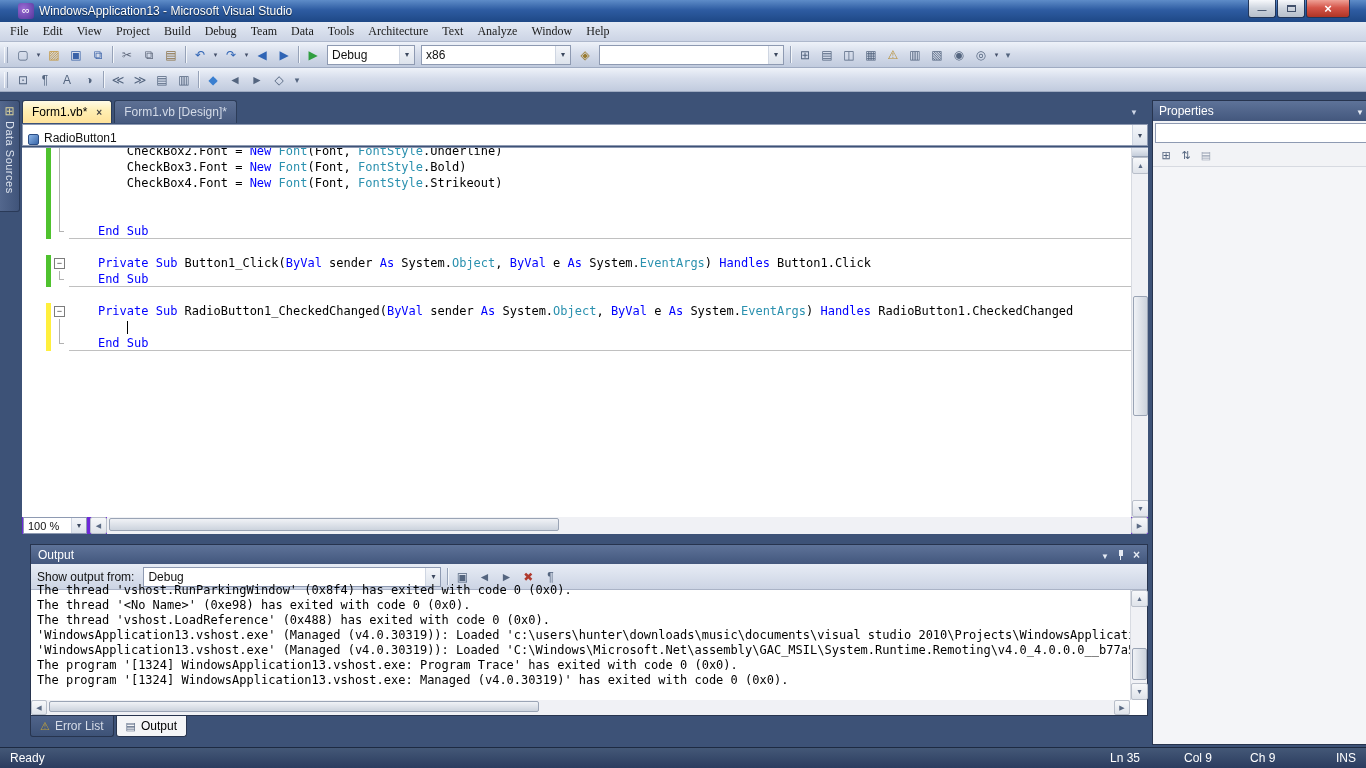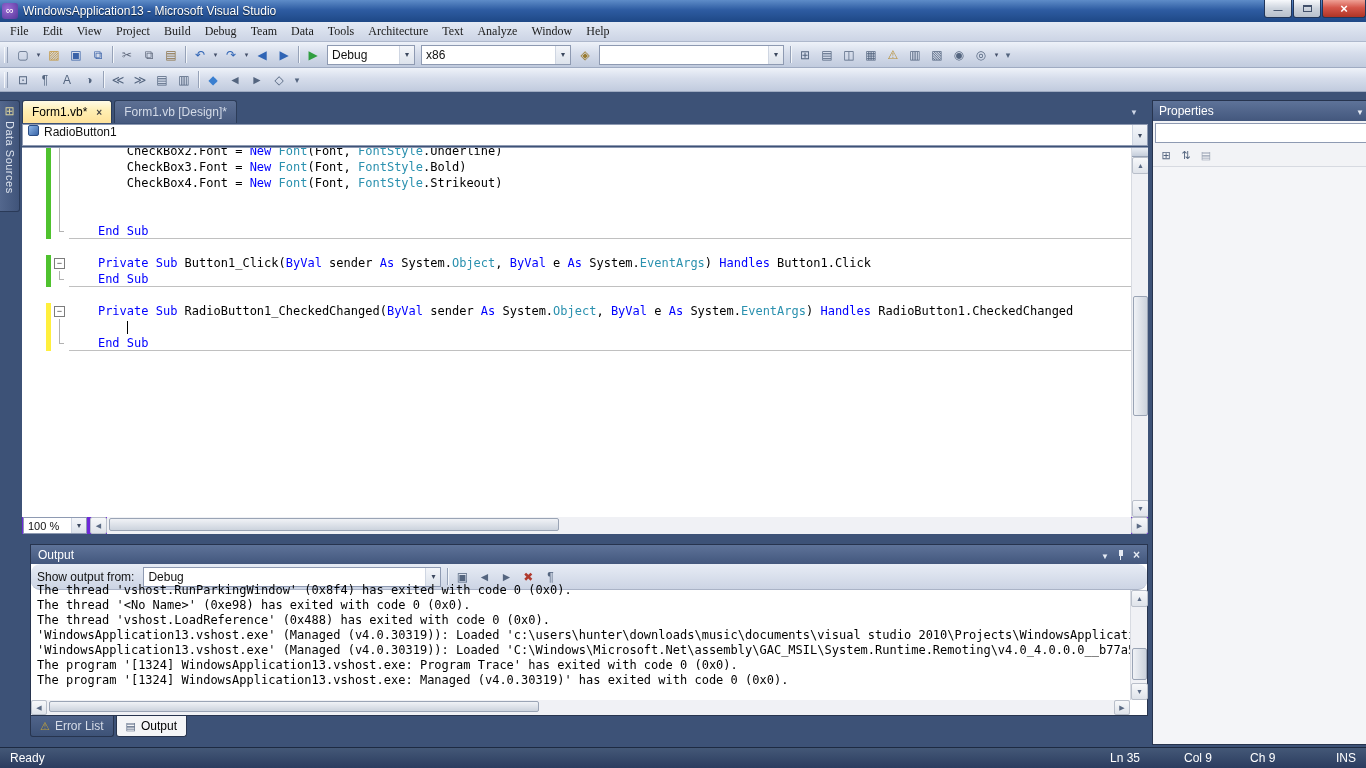--- a/index.html
+++ b/index.html
@@ -3,21 +3,21 @@
 <meta charset="utf-8">
 <style>
   * { box-sizing: border-box; }
   html,body { margin:0; padding:0; }
   body {
     width:1366px; height:768px; overflow:hidden;
     font-family:"Liberation Sans", sans-serif; font-size:12px;
     background:#3d5277; cursor:default;
   }
   
-  .titlebar{height:22px;background:linear-gradient(#5e8cc8,#2e5ca2 45%,#1e4886);display:flex;align-items:center;color:#fff;padding:0 0;}
+  .titlebar{height:22px;background:linear-gradient(#5e8cc8,#2e5ca2 45%,#1e4886);display:flex;align-items:center;color:#fff;padding:0 16px;}
   .vs-icon{width:16px;height:16px;border-radius:3px;background:radial-gradient(circle at 35% 35%,#9b6bd4,#54369b);color:#fff;font-size:11px;line-height:15px;text-align:center;margin:0 5px 0 2px;}
   .vs-icon::before{content:"∞";}
   .title-text{font-size:12px;text-shadow:0 1px 1px #123;}
   .win-buttons{display:flex;margin-left:auto;align-self:flex-start;}
   .wbtn{width:28px;height:18px;border:1px solid #21365a;border-top:none;background:linear-gradient(#f7f9fc,#ccd3dd 50%,#b7c0cc);color:#41506b;display:flex;align-items:center;justify-content:center;border-radius:0 0 3px 3px;margin-left:1px;}
   .wbtn.close{width:44px;background:linear-gradient(#efa196,#d5564a 45%,#af3425);color:#fff;}
   .glyph-min::before{content:"—";font-size:9px;font-weight:bold;}
   .glyph-max{display:block;width:9px;height:7px;border:1px solid #41506b;border-top-width:2px;}
   .glyph-close::before{content:"×";font-size:13px;font-weight:bold;}
   
@@ -48,21 +48,21 @@
   .doc-tabs{position:absolute;left:22px;top:6px;height:25px;display:flex;align-items:flex-end;}
   .doc-tab{height:23px;display:flex;align-items:center;padding:0 9px;border-radius:3px 3px 0 0;margin-right:2px;border:1px solid #2c3c58;border-bottom:none;}
   .doc-tab.active{background:linear-gradient(#fffbe6,#ffeeb2 45%,#ffe29a);color:#000;}
   .doc-tab.inactive{background:linear-gradient(#5d7094,#475a7f);color:#d3dae7;}
   .tab-close{margin-left:9px;color:#444;font-size:10px;}
   .tab-close::before{content:"×";font-weight:bold;}
   .tabs-chevron{position:absolute;left:1130px;top:12px;color:#cdd6e6;}
   .tabs-chevron::before{content:"▼";font-size:8px;}
   
   .navbar{position:absolute;left:22px;top:31px;width:1126px;height:24px;display:flex;gap:5px;align-items:center;}
-  .nav-combo{flex:1;background:#fff;border:1px solid #8e9ab2;display:flex;align-items:flex-start;height:22px;}
+  .nav-combo{flex:1;background:#fff;border:1px solid #8e9ab2;display:flex;align-items:flex-end;height:22px;}
   .nav-icon{margin:0 5px;display:flex;align-items:center;}
   .obj-glyph{width:11px;height:11px;border-radius:2px;background:linear-gradient(135deg,#8db6e8,#3a66a8);border:1px solid #2a4d85;}
   .nav-text{flex:1;color:#111;}
   
   .editor{position:absolute;left:22px;top:55px;width:1126px;height:370px;background:#fff;overflow:hidden;border-top:1px solid #8e9ab2;}
   .code-content{position:absolute;left:0;top:-5px;right:17px;}
   .code-line{display:flex;height:16px;}
   .m-blank{width:24px;}
   .m-bar{width:5px;}
   .b-g{background:#4fc22e;}
@@ -94,21 +94,21 @@
   .hthumb{position:absolute;top:1px;height:13px;background:linear-gradient(#f0f2f6,#ccd3dd);border:1px solid #9aa4b5;border-radius:2px;}
   
   .output{position:absolute;left:30px;top:452px;width:1118px;height:172px;display:flex;flex-direction:column;border:1px solid #27344e;background:#fff;}
   .out-header{height:19px;background:linear-gradient(#5e7399,#43577d);color:#fff;display:flex;align-items:center;padding:0 7px;flex:0 0 19px;}
   .oh-icons{margin-left:auto;display:flex;align-items:center;gap:8px;color:#e6ebf4;}
   .oh-chev::before{content:"▼";font-size:8px;}
   .pin-icon{width:8px;height:12px;position:relative;display:inline-block;}
   .pin-icon::before{content:"";position:absolute;top:1px;left:2px;width:4px;height:6px;background:#e6ebf4;}
   .pin-icon::after{content:"";position:absolute;top:7px;left:3px;width:1px;height:4px;background:#e6ebf4;}
   .oh-close::before{content:"×";font-weight:bold;font-size:12px;}
-  .out-toolbar{height:26px;flex:0 0 26px;background:linear-gradient(#e7ecf5,#ccd4e4);border-bottom:1px solid #aab3c6;display:flex;align-items:center;padding:12px 6px;border-radius:9px;}
+  .out-toolbar{height:26px;flex:0 0 26px;background:linear-gradient(#e7ecf5,#ccd4e4);border-bottom:1px solid #aab3c6;display:flex;align-items:center;padding:12px 6px;}
   .out-label{margin-right:6px;color:#111;}
   .out-combo{width:298px;}
   .out-body{flex:1;position:relative;background:#fff;}
   .out-text{position:absolute;left:0;top:-7px;right:17px;overflow:hidden;}
   .out-line{height:15px;font:12px/15px "DejaVu Sans Mono", monospace;white-space:pre;overflow:hidden;padding-left:6px;color:#000;}
   .out-vscroll{position:absolute;right:0;top:0;bottom:15px;width:17px;background:#f0f1f5;border-left:1px solid #d8dbe2;}
   .out-vscroll .sbtn.up{top:0;}
   .out-hscroll{position:absolute;left:0;right:17px;bottom:0;height:15px;background:#e9ebf0;}
   .out-hscroll .sbtn{width:16px;height:15px;}
   .out-hscroll .sbtn.left{left:0;}

